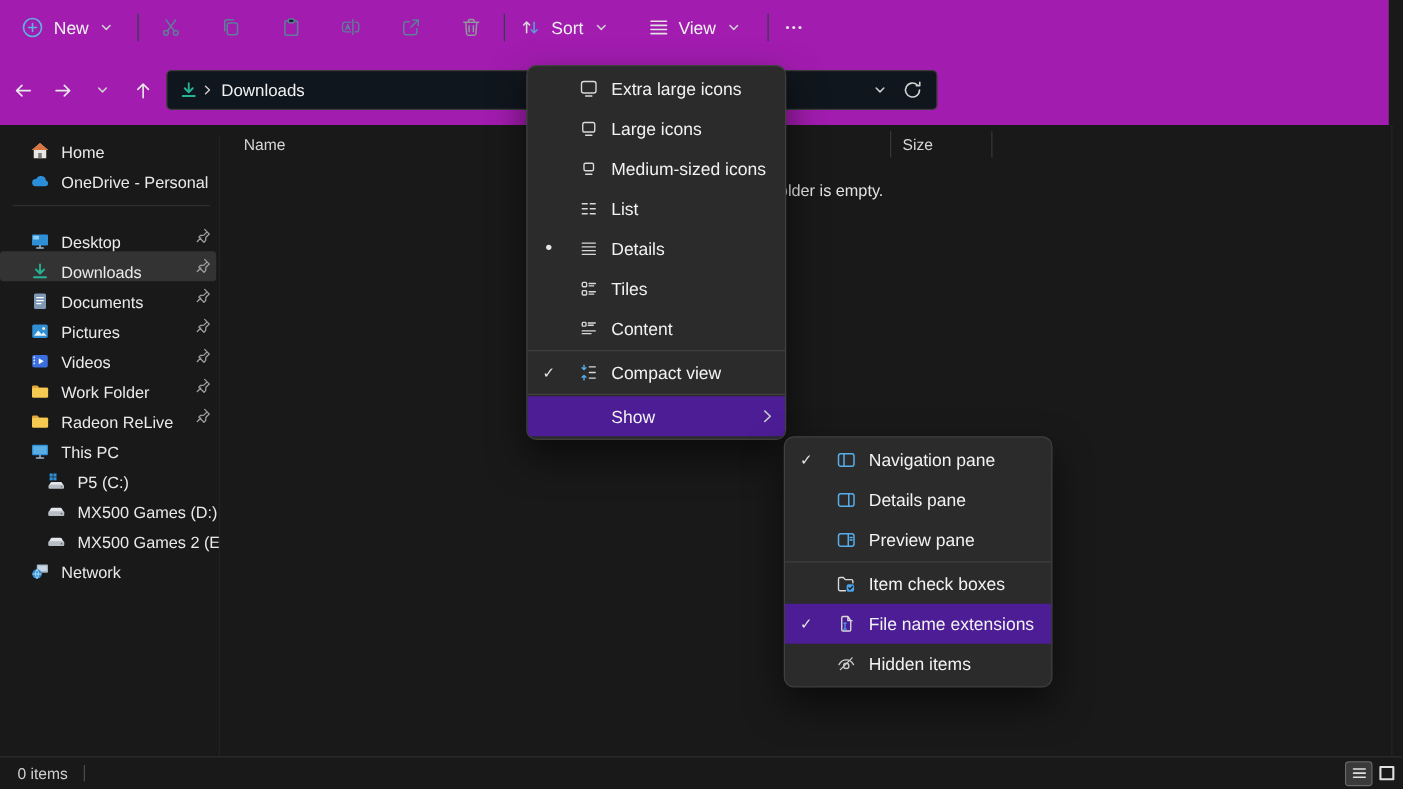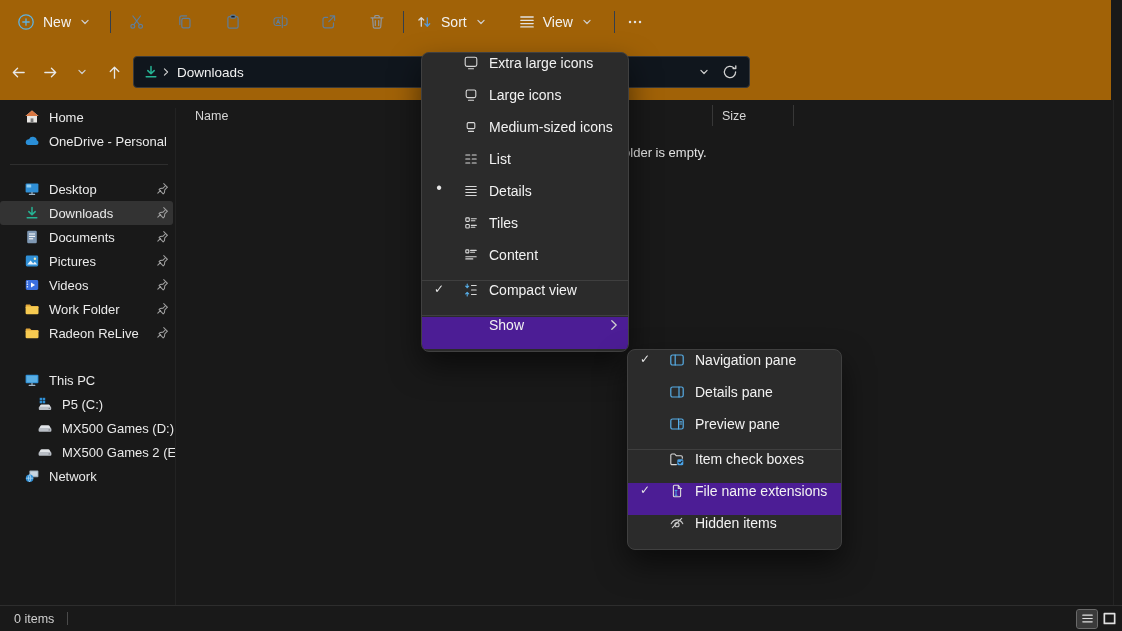--- a/index.html
+++ b/index.html
@@ -4,21 +4,21 @@
 <style>
   *{box-sizing:border-box;margin:0;padding:0}
   html,body{width:1122px;height:631px;overflow:hidden}
   body{position:relative;background:#191919;color:#f0f0f0;
        font-family:"Liberation Sans","DejaVu Sans",sans-serif;-webkit-font-smoothing:antialiased}
   button{background:none;border:none;color:inherit;font:inherit;padding:0}
   .icon{display:inline-flex;align-items:center;justify-content:center}
   .icon svg{width:100%;height:100%}
 
   
-  .topchrome{position:absolute;top:0;left:0;right:11px;height:100px;background:#a16207}
+  .topchrome{position:absolute;top:0;left:0;right:11px;height:100px;background:#a21caf}
   .commandbar{position:absolute;top:0;left:0;right:0;height:44px;display:flex;align-items:center;padding-left:6px}
   .pill-btn{display:flex;align-items:center;gap:7px;height:32px;padding:0 10px;border-radius:4px;font-size:14px;color:#f2f2f2;cursor:default}
   .tsep{width:1px;height:22px;background:#333e4c;flex:0 0 auto}
   .act-btn{width:32px;height:32px;display:flex;align-items:center;justify-content:center;border-radius:4px;flex:0 0 auto}
   #toolbar-actions{display:flex;align-items:center;gap:16px;margin:0 0 0 10px}
   .i14{width:14px;height:14px}.i16{width:16px;height:16px}.i17{width:17px;height:17px}
   .i18{width:18px;height:18px}.i20{width:20px;height:20px}
 
   .navbar{position:absolute;top:44px;left:0;right:0;height:56px;display:flex;align-items:center;padding-left:4px}
   .nav-btn{width:28px;height:30px;display:flex;align-items:center;justify-content:center;border-radius:4px;margin-right:4px;flex:0 0 auto}
@@ -28,28 +28,28 @@
   .addr-spacer{flex:1}
   .mini-btn{width:26px;height:26px;display:flex;align-items:center;justify-content:center;border-radius:3px;flex:0 0 auto}
   .searchbox{width:342px;height:32px;margin-left:15px;background:#10161d;border:1px solid #383838;border-bottom-color:#5c5c5c;
              border-radius:4px;display:flex;align-items:center;padding:0 10px;gap:9px}
   .searchbox input{flex:1;background:transparent;border:none;outline:none;color:#d0d0d0;font-size:13px}
   .searchbox input::placeholder{color:#8f8f8f}
 
   
   .sidebar{position:absolute;left:0;top:100px;width:176px;bottom:26px;font-size:13px;overflow:hidden}
   .sidebar::after{content:"";position:absolute;right:0;top:8px;bottom:0;width:1px;background:#232323}
-  .srow{position:relative;display:flex;align-items:center;height:24px;padding-left:24px;margin-right:3px;color:#eaeaea;border-radius:3px;cursor:default;white-space:nowrap}
+  .srow{position:relative;display:flex;align-items:flex-end;height:24px;padding-left:24px;margin-right:3px;color:#eaeaea;border-radius:3px;cursor:default;white-space:nowrap}
   .srow .licon{width:16px;height:16px;margin-right:9px;flex:0 0 auto}
   .srow.indent1{padding-left:37px}
   .srow.selected{background:#333333}
   .srow .pin{position:absolute;right:3px;top:4px;width:15px;height:15px}
   .sdivider{height:1px;background:#2e2e2e;margin:11px 8px 12px 10px}
   #sb-quick{margin-top:5px}
-  #sb-tree{margin-top:23px}
+  #sb-tree{}
 
   
   .content{position:absolute;left:176px;top:100px;right:0;bottom:26px;background:#191919}
   .content::after{content:"";position:absolute;right:8px;top:0;bottom:0;width:1px;background:#242424}
   .colheader{position:absolute;left:0;top:0;right:0;height:30px;font-size:12.5px;color:#d6d6d6}
   .colname{position:absolute;top:9px}
   .coldiv{position:absolute;top:5px;width:1px;height:21px;background:#373737}
   .empty-msg{position:absolute;top:45px;left:0;right:0;text-align:center;font-size:13px;color:#e2e2e2}
 
   
@@ -60,21 +60,21 @@
   .sb-toggles{margin-left:auto;display:flex;align-items:center;gap:2px;margin-right:3px}
   .sb-toggle{width:20px;height:18px;display:flex;align-items:center;justify-content:center;border-radius:2px}
   .sb-toggle.active{background:#3a3a3a;outline:1px solid #6a6a6a}
   .sb-toggle .icon{width:17px;height:15px}
 
   
   .menu{position:absolute;background:#2b2b2b;border:1px solid #404040;border-radius:8px;
         box-shadow:0 14px 30px rgba(0,0,0,.55);padding:2px 0;overflow:hidden}
   #view-menu{left:421px;top:52px;width:208px;z-index:10}
   #show-submenu{left:627px;top:349px;width:215px;z-index:11}
-  .mrow{display:flex;align-items:flex-start;height:32px;font-size:14px;color:#f2f2f2;cursor:default}
+  .mrow{display:flex;align-items:center;height:32px;font-size:14px;color:#f2f2f2;cursor:default}
   .mrow.hl{background:#4c1d95}
   .mstate{width:34px;text-align:center;font-size:12px;color:#e6e6e6;flex:0 0 auto}
   .mstate.bullet{font-size:16px;line-height:10px}
   .micon{width:30px;flex:0 0 auto;display:flex;justify-content:center}
   .micon svg{width:16px;height:16px}
   .mlabel{margin-left:3px;white-space:nowrap}
   .mchev{margin-left:auto;margin-right:6px;width:16px}
   .msep{height:1px;background:#3f3f3f;margin:1px 0}
 </style>
 </head>

